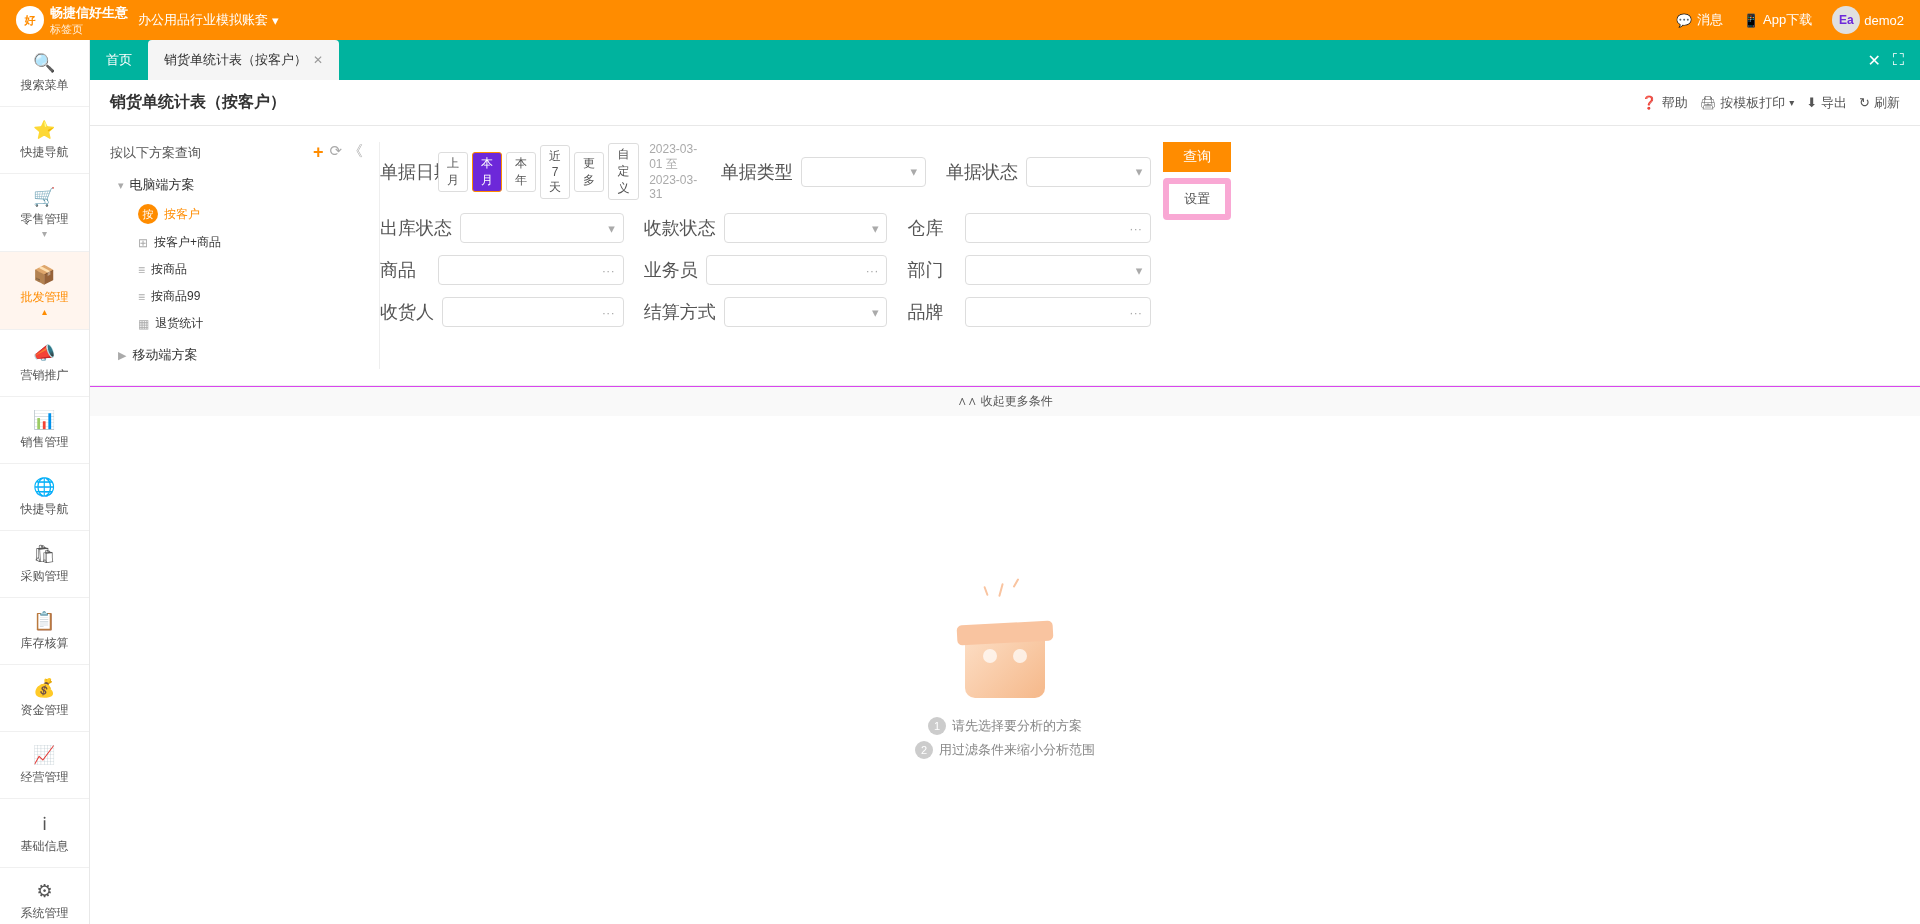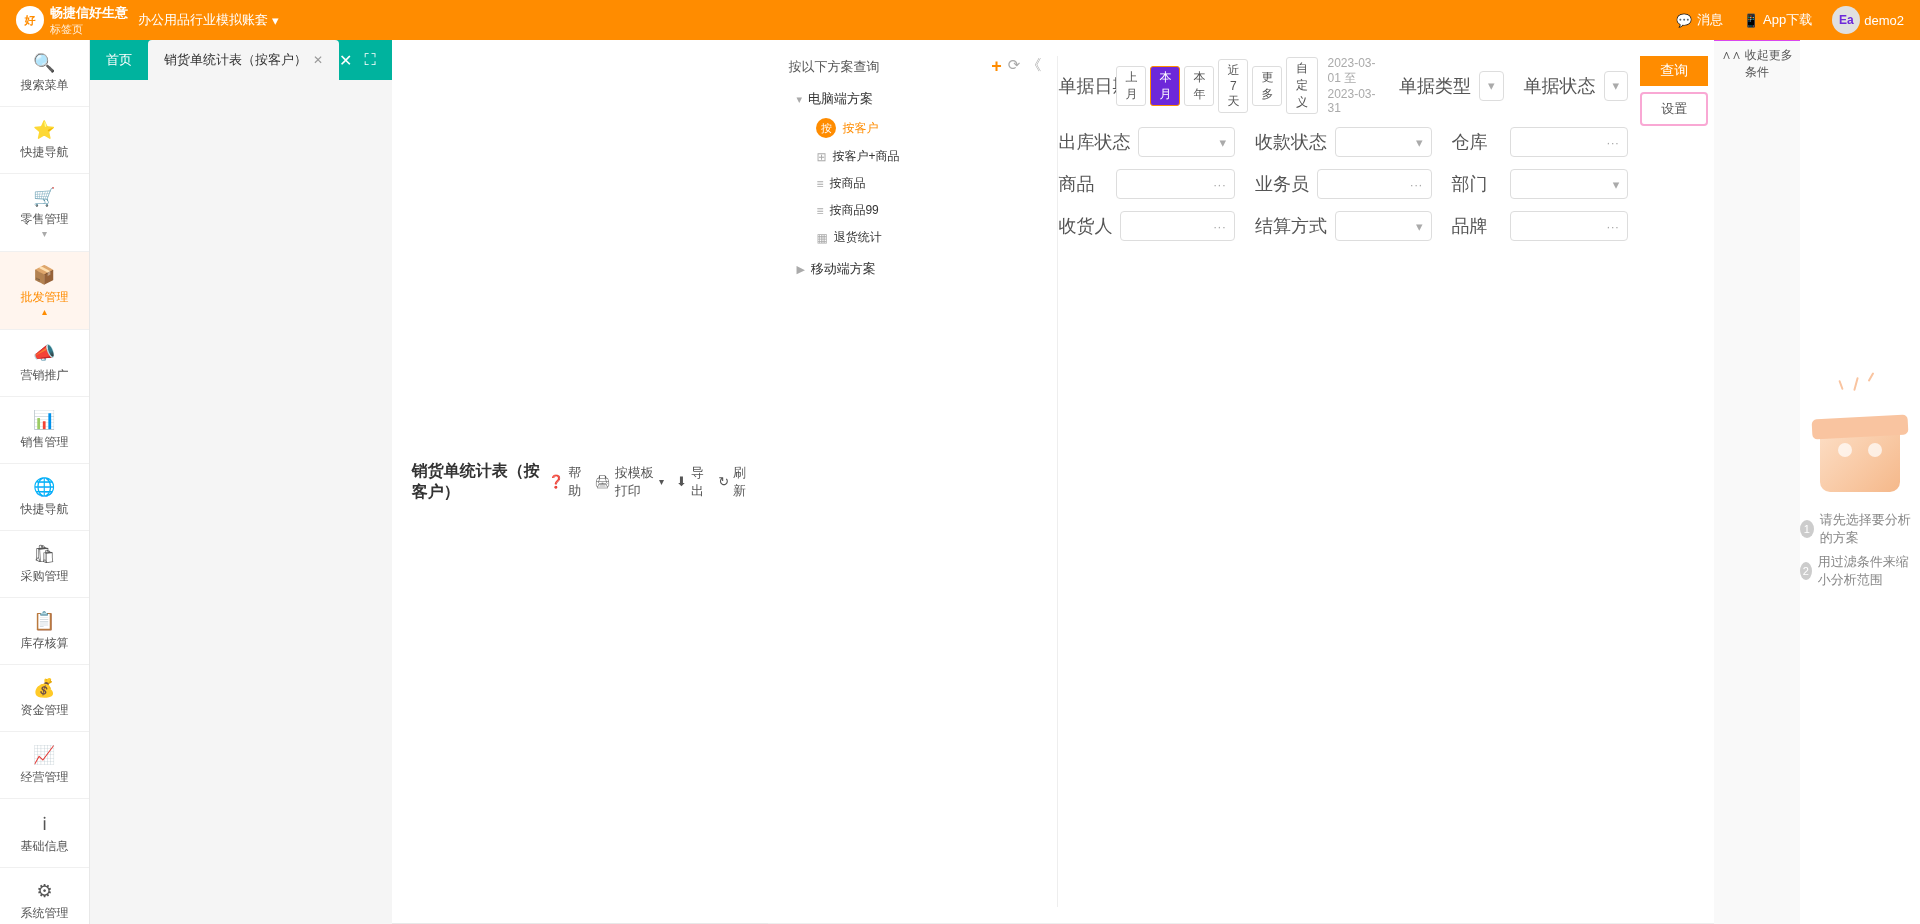--- a/index.html
+++ b/index.html
@@ -28,21 +28,21 @@
     
     .nav-bar { background: #00b39e; height: 40px; display: flex; align-items: center; padding: 0 0; flex-shrink: 0; }
     .nav-tab { height: 40px; display: flex; align-items: center; padding: 0 16px; cursor: pointer; color: white; font-size: 13px; gap: 6px; }
     .nav-tab.active { background: #f5f5f5; color: #333; border-radius: 4px 4px 0 0; }
     .nav-tab .close-x { font-size: 12px; color: #999; cursor: pointer; }
     .nav-tab.home { background: transparent; color: white; }
     .fullscreen-btn { margin-left: auto; margin-right: 8px; color: white; cursor: pointer; font-size: 16px; }
     .close-win-btn { color: white; cursor: pointer; font-size: 16px; margin-right: 8px; }
 
     
-    .content-panel { flex: 1; overflow: hidden; display: flex; flex-direction: row; background: #f5f5f5; }
+    .content-panel { flex: 1; overflow: hidden; display: flex; flex-direction: column; background: #f5f5f5; }
     .page-header { background: white; padding: 12px 20px; border-bottom: 1px solid #e8e8e8; display: flex; align-items: center; justify-content: space-between; }
     .page-title { font-size: 16px; font-weight: bold; color: #333; }
     .page-actions { display: flex; align-items: center; gap: 12px; font-size: 13px; color: #555; }
     .page-actions .action-btn { display: flex; align-items: center; gap: 4px; cursor: pointer; }
 
     
     .filter-body { background: white; padding: 16px 20px; border-bottom: 1px solid #eee; display: flex; gap: 0; }
     .filter-sidebar { width: 270px; border-right: 1px solid #eee; padding-right: 16px; flex-shrink: 0; }
     .filter-sidebar-header { display: flex; align-items: center; justify-content: space-between; margin-bottom: 8px; font-size: 13px; color: #555; }
     .filter-sidebar-header .title { font-weight: 500; }
@@ -65,21 +65,21 @@
     .date-btn { padding: 2px 8px; border: 1px solid #ddd; border-radius: 3px; cursor: pointer; font-size: 12px; color: #555; background: white; }
     .date-btn.active { background: #6d28d9; color: white; border-color: #ff8c00; }
     .date-range-text { font-size: 12px; color: #aaa; margin-left: 6px; }
 
     
     .collapse-row { text-align: center; padding: 6px; cursor: pointer; color: #555; font-size: 12px; background: #f9f9f9; border-top: 1px solid #d946ef; }
 
     
     .query-buttons { display: flex; flex-direction: column; gap: 6px; padding-left: 12px; flex-shrink: 0; justify-content: flex-start; padding-top: 0; }
     .btn-query { background: #ff8c00; color: white; border: none; border-radius: 0; padding: 6px 20px; font-size: 14px; cursor: pointer; }
-    .btn-settings { background: white; color: #555; border: 2px solid #f9a8d4; border-radius: 4px; padding: 6px 14px; font-size: 13px; cursor: pointer; }
+    .btn-settings { background: white; color: #555; border: 6px solid #f9a8d4; border-radius: 4px; padding: 6px 14px; font-size: 13px; cursor: pointer; }
 
     
     .empty-state { flex: 1; display: flex; flex-direction: column; align-items: center; justify-content: center; background: white; }
     .empty-hint { font-size: 13px; color: #888; margin: 3px 0; display: flex; align-items: center; gap: 6px; }
     .empty-hint .num { width: 18px; height: 18px; border-radius: 50%; background: #ccc; color: white; font-size: 11px; display: flex; align-items: center; justify-content: center; }
 
     .filter-form-wrapper { display: flex; }
     .filter-form-fields { flex: 1; }
   </style>
 </head>

